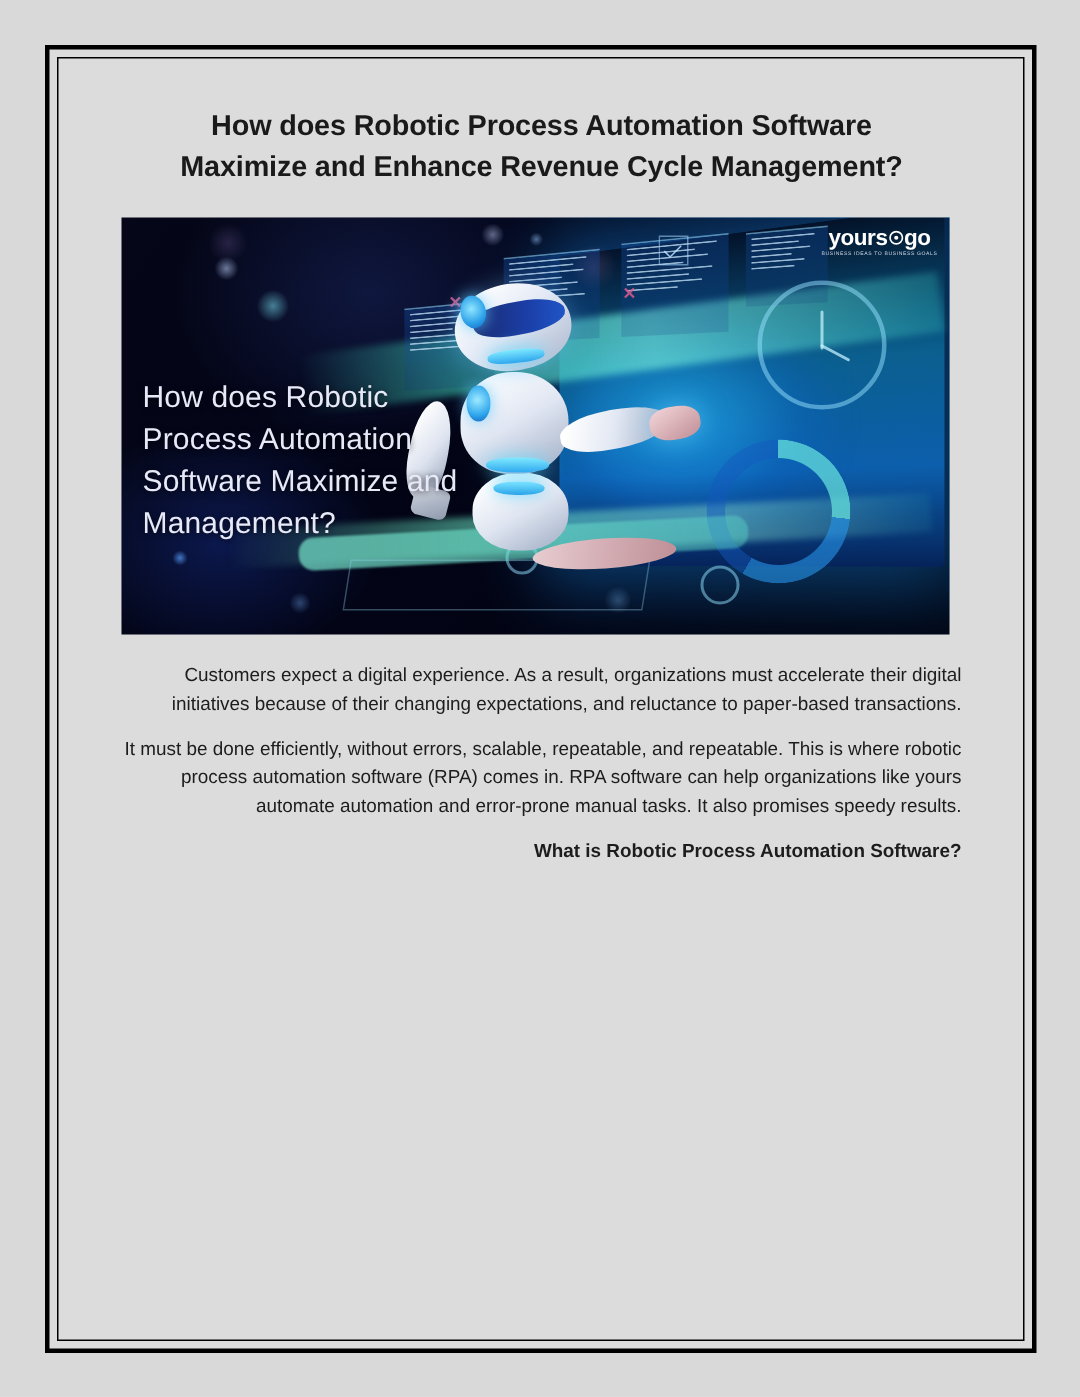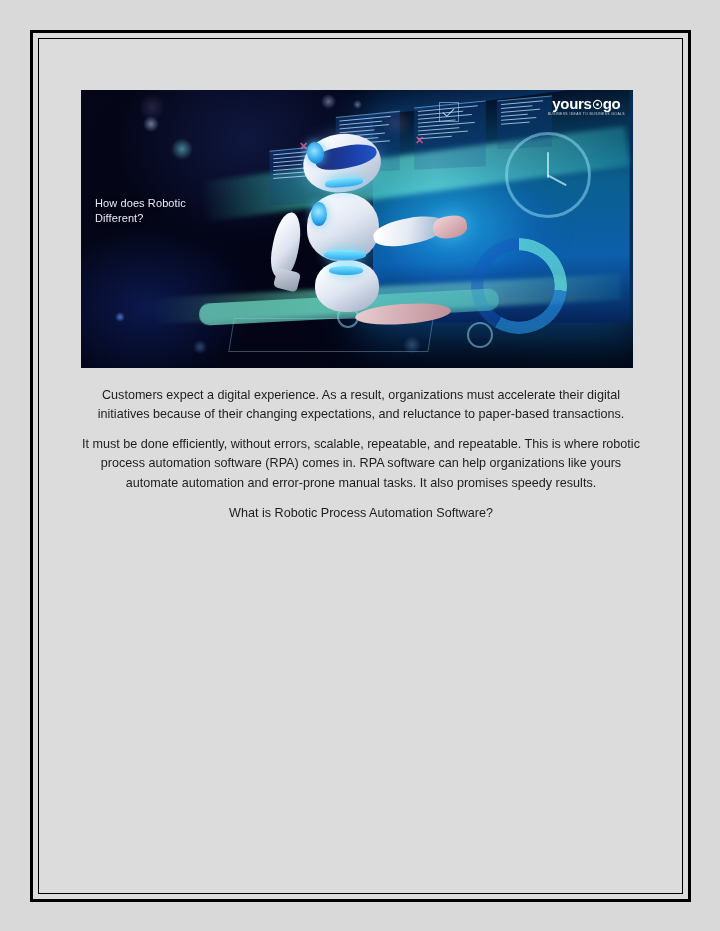--- a/index.html
+++ b/index.html
@@ -306,21 +306,21 @@
     opacity: 0.85;
   }
 
   
   .banner-text {
     position: absolute;
     left: 14px;
     top: 106px;
     width: 226px;
     color: #e7e9f8;
-    font-size: 11px;
+    font-size: 20px;
     line-height: 1.40;
     letter-spacing: 0.1px;
     text-shadow: 0 1px 4px rgba(0,0,0,0.7);
   }
   .banner-text .bline { display: block; }
 
   
   .brand-logo {
     position: absolute;
     right: 8px;
@@ -349,40 +349,44 @@
   }
 
   
   .body-copy { margin-top: 18px; }
 
   .para {
     font-size: 12.6px;
     line-height: 1.52;
     color: #1d1d1d;
     margin-bottom: 11px;
-    text-align: center;
+    text-align: right;
   }
   .para.sub-head {
-    font-weight: normal;
+    font-weight: bold;
     margin-bottom: 11px;
   }
   .inline-link {
     color: #2e74b5;
     font-weight: bold;
     text-decoration: underline;
   }
 </style>
 </head>
 <body>
 
 <div class="page-frame">
   <div class="page-frame-inner"></div>
 
   <div class="content">
 
+    <div class="doc-title">
+      <span class="tline">How does Robotic Process Automation Software</span>
+      <span class="tline">Maximize and Enhance Revenue Cycle Management?</span>
+    </div>
 
     <div class="banner">
 
       <div class="bokeh" style="left:62px;top:26px;width:16px;height:16px;background:radial-gradient(circle,rgba(190,210,255,0.55),rgba(120,150,230,0) 70%);"></div>
       <div class="bokeh" style="left:90px;top:48px;width:22px;height:22px;background:radial-gradient(circle,rgba(120,220,235,0.55),rgba(60,140,200,0) 70%);"></div>
       <div class="bokeh" style="left:240px;top:4px;width:15px;height:15px;background:radial-gradient(circle,rgba(200,215,255,0.45),rgba(120,150,230,0) 72%);"></div>
       <div class="bokeh" style="left:272px;top:10px;width:9px;height:9px;background:radial-gradient(circle,rgba(170,205,255,0.5),rgba(110,150,220,0) 72%);"></div>
       <div class="bokeh" style="left:34px;top:222px;width:10px;height:10px;background:radial-gradient(circle,rgba(90,160,255,0.7),rgba(40,90,200,0) 72%);"></div>
       <div class="bokeh" style="left:112px;top:250px;width:14px;height:14px;background:radial-gradient(circle,rgba(120,180,255,0.35),rgba(40,90,200,0) 72%);"></div>
       <div class="bokeh" style="left:322px;top:246px;width:18px;height:18px;background:radial-gradient(circle,rgba(150,200,255,0.3),rgba(40,90,200,0) 72%);"></div>
@@ -462,21 +466,23 @@
       <div class="robot-head"></div>
       <div class="robot-visor"></div>
       <div class="robot-eye"></div>
       <div class="robot-mouth"></div>
       <div class="robot-arm-right"></div>
       <div class="robot-hand-right"></div>
       <div class="robot-arm-lower"></div>
 
       <div class="banner-text">
         <span class="bline">How does Robotic</span>
-        <span class="bline">Different?</span>
+        <span class="bline">Process Automation</span>
+        <span class="bline">Software Maximize and</span>
+        <span class="bline">Management?</span>
       </div>
 
       <div class="brand-logo">
         <div class="brand-word"><span>yours</span><span class="gear-o"><svg viewBox="0 0 24 24" width="11" height="11">
                 <circle cx="12" cy="12" r="9" fill="none" stroke="#ffffff" stroke-width="2.4"></circle>
                 <circle cx="12" cy="12" r="3" fill="#ffffff"></circle>
               </svg></span><span>go</span></div>
         <div class="brand-tag">BUSINESS IDEAS TO BUSINESS GOALS</div>
       </div>
     </div>

